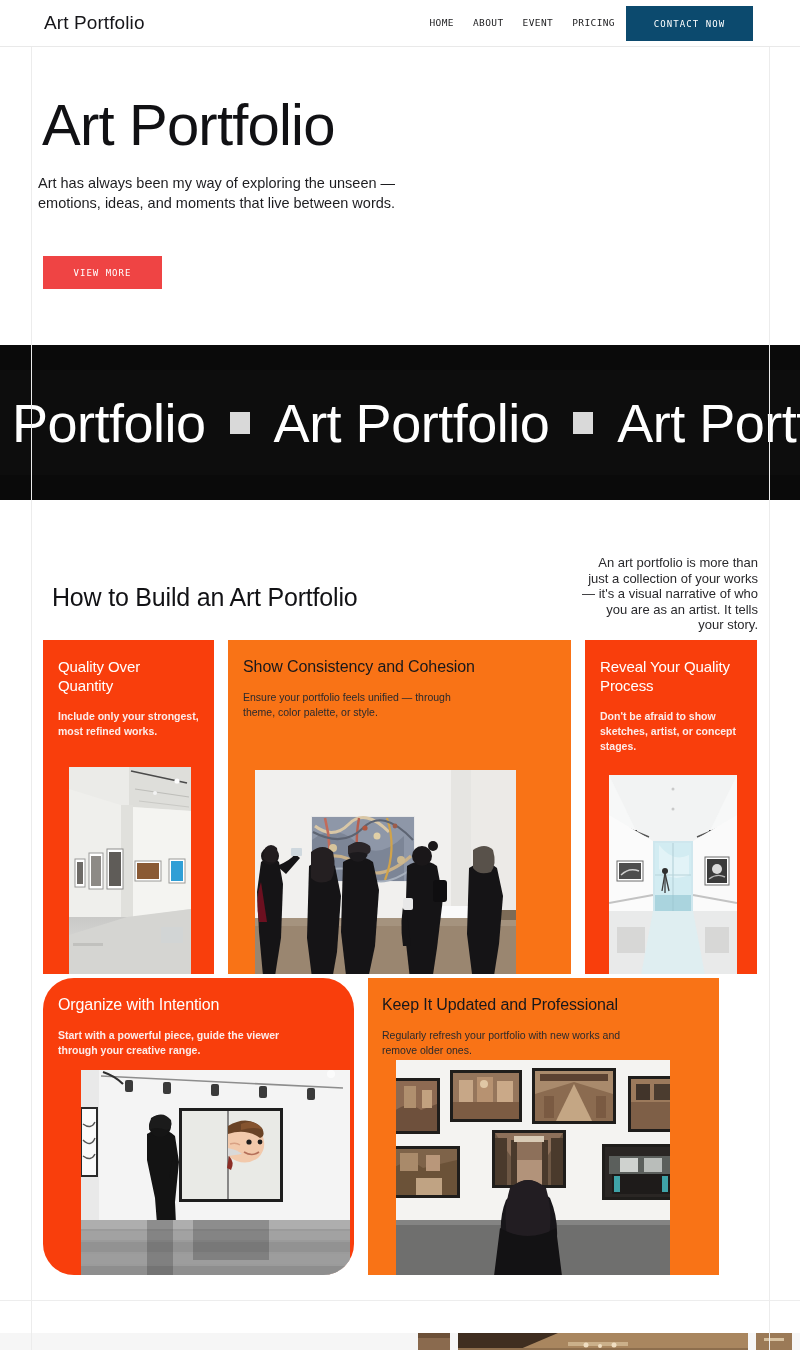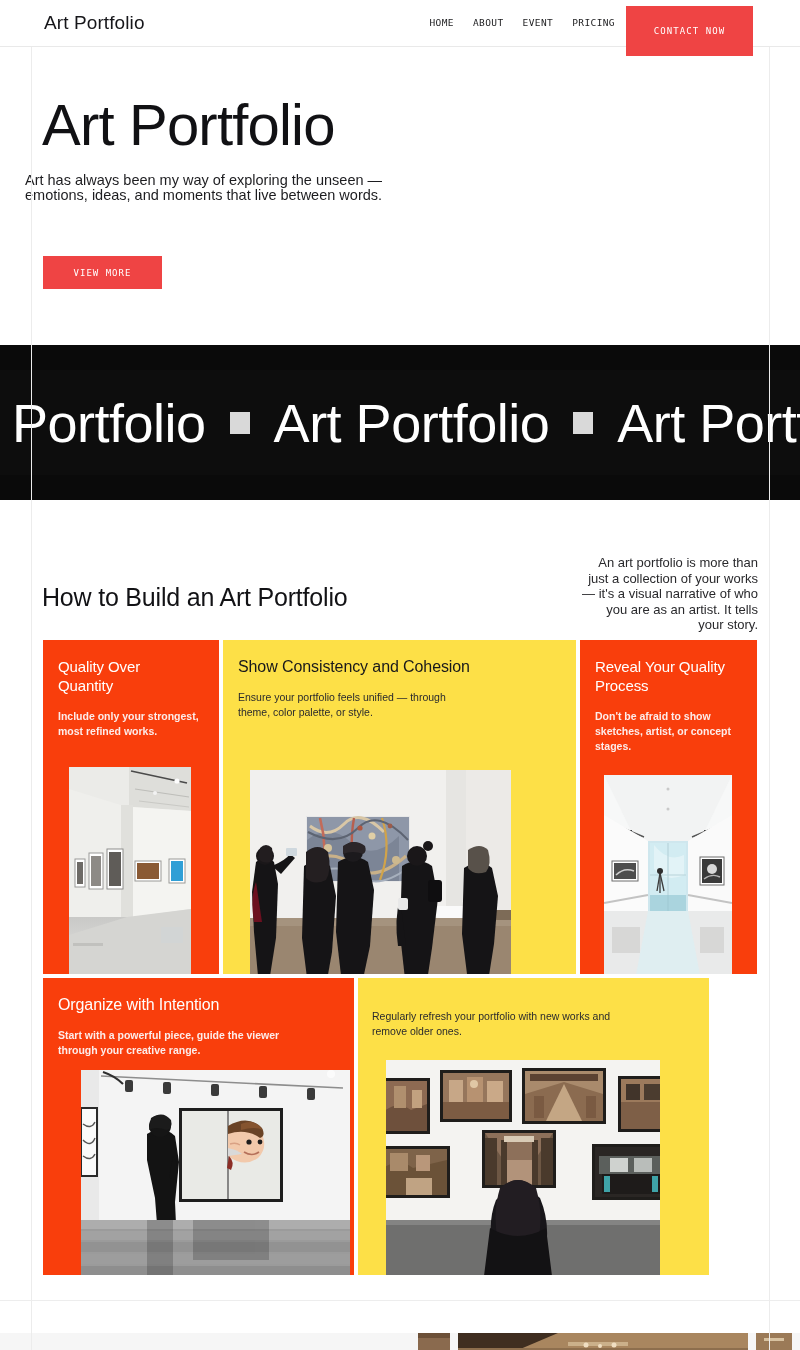--- a/index.html
+++ b/index.html
@@ -30,38 +30,38 @@
   .navlinks {
     position: absolute; right: 185px; top: 17px;
     display: flex; gap: 19px; 
   }
   .navlink {
     font-family: "DejaVu Sans Mono", monospace;
     font-size: 9.5px; letter-spacing: .4px; color: #1c1c1e; text-decoration: none;
     white-space: nowrap;
   }
   .cta-nav {
-    position: absolute; left: 626px; top: 6px; width: 127px; height: 50px;
-    background: #ef4444; border: none; cursor: pointer;
+    position: absolute; left: 626px; top: 6px; width: 127px; height: 35px;
+    background: #0c4a6e; border: none; cursor: pointer;
     display: flex; align-items: center; justify-content: center;
   }
   .cta-nav span {
     font-family: "DejaVu Sans Mono", monospace;
     font-size: 9px; letter-spacing: 1.1px; color: #fff;
   }
 
   
   .hero { position: absolute; left: 0; top: 47px; width: 800px; height: 298px; background: #fff; }
   .hero-title {
     position: absolute; left: 42px; top: 49px;
     font-size: 58px; font-weight: 400; color: #111114; letter-spacing: -0.8px; line-height: 1;
   }
   .hero-sub {
-    position: absolute; left: 25px; top: 126px; width: 360px;
-    font-size: 14.5px; line-height: 15px; color: #1d1d20;
+    position: absolute; left: 38px; top: 126px; width: 360px;
+    font-size: 14.5px; line-height: 20px; color: #1d1d20;
   }
   .hero-btn {
     position: absolute; left: 43px; top: 209px; width: 119px; height: 33px;
     background: #ef4444; border: none; cursor: pointer;
     display: flex; align-items: center; justify-content: center;
   }
   .hero-btn span {
     font-family: "DejaVu Sans Mono", monospace;
     font-size: 9px; letter-spacing: 1px; color: #fff;
   }
@@ -87,36 +87,36 @@
   }
   .mq-dot {
     display: inline-block; width: 20px; height: 22px; background: #d9d9d9;
     margin: 0 24px; flex: 0 0 auto;
   }
 
   
   .howto { position: absolute; left: 0; top: 500px; width: 800px; background: #fff; }
   .howto-head { position: relative; height: 138px; }
   .howto-title {
-    position: absolute; left: 42px; top: 83px;
+    position: absolute; left: 52px; top: 83px;
     font-size: 25px; font-weight: 400; color: #121215; letter-spacing: -0.2px;
   }
   .howto-desc {
     position: absolute; left: 578px; top: 55px; width: 180px;
     font-size: 13px; line-height: 15.5px; color: #29292c; text-align: right;
   }
 
   
   .grid { position: absolute; left: 43px; top: 640px; width: 714px; }
-  .row { display: flex; gap: 4px; }
+  .row { display: flex; gap: 14px; }
   .row + .row { margin-top: 4px; }
 
   .card { position: relative; overflow: hidden; }
   .card.orange { background: #f93e0c; }
-  .card.light  { background: #fde047; }
+  .card.light  { background: #f97316; }
 
   .card-pad { padding: 17px 15px 0 15px; }
   .card-title { font-size: 15px; font-weight: 400; line-height: 19px; letter-spacing: -0.1px; }
   .card-title.on-orange { color: #ffffff; }
   .card-title.on-light  { color: #18181b; }
   .card-body { margin-top: 14px; font-size: 10.5px; line-height: 15px; }
   .card-body.on-orange { color: #fdecea; font-weight: 700; }
   .card-body.on-light  { color: #2a2a2d; }
 
   .card-title.big { font-size: 16px; }
@@ -361,21 +361,21 @@
             <rect x="8" y="152" width="28" height="26" fill="#d4d4d2" opacity=".85"></rect>
             <rect x="96" y="152" width="24" height="26" fill="#d4d4d2" opacity=".85"></rect>
           </svg>
         </div>
       </div>
 
     </div>
 
     <div class="row">
 
-      <div class="card orange" style="width:311px;height:297px;">
+      <div class="card orange" style="width:311px;height:297px;border-radius:31px;">
         <div class="card-pad">
           <div class="card-title big on-orange">Organize with Intention</div>
           <div class="card-body on-orange" style="width:230px;">Start with a powerful piece, guide the viewer through your creative range.</div>
         </div>
         <div class="photo" style="left:38px;top:92px;width:269px;height:206px;">
           <svg viewBox="0 0 269 206" preserveAspectRatio="none">
             <rect width="269" height="206" fill="#efefef"></rect>
 
             <rect x="0" y="0" width="269" height="150" fill="#f4f4f4"></rect>
             <rect x="0" y="0" width="18" height="150" fill="#e9e9e9"></rect>
@@ -429,20 +429,21 @@
             <g opacity=".22" fill="#1c1c1c">
               <rect x="66" y="150" width="26" height="56"></rect>
               <rect x="112" y="150" width="76" height="40"></rect>
             </g>
           </svg>
         </div>
       </div>
 
       <div class="card light" style="width:351px;height:297px;">
         <div class="card-pad" style="padding-left:14px;">
+          <div class="card-title big on-light">Keep It Updated and Professional</div>
           <div class="card-body on-light" style="width:240px;">Regularly refresh your portfolio with new works and remove older ones.</div>
         </div>
         <div class="photo" style="left:28px;top:82px;width:274px;height:216px;">
           <svg viewBox="0 0 274 216" preserveAspectRatio="none">
             <rect width="274" height="216" fill="#f0efed"></rect>
             <rect x="0" y="0" width="274" height="160" fill="#f4f3f1"></rect>
 
             <g>
               <rect x="-6" y="18" width="50" height="56" fill="#1f1d1b"></rect>
               <rect x="-3" y="21" width="44" height="50" fill="#8d6a52"></rect>

